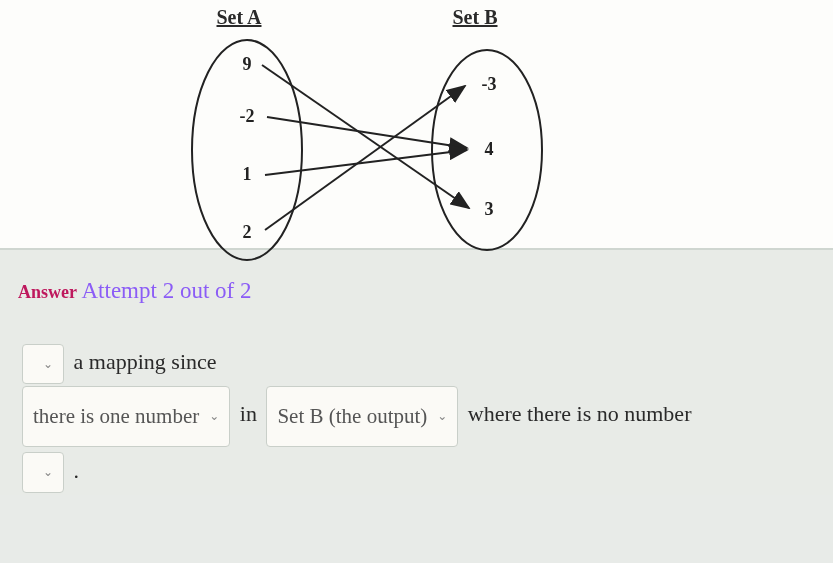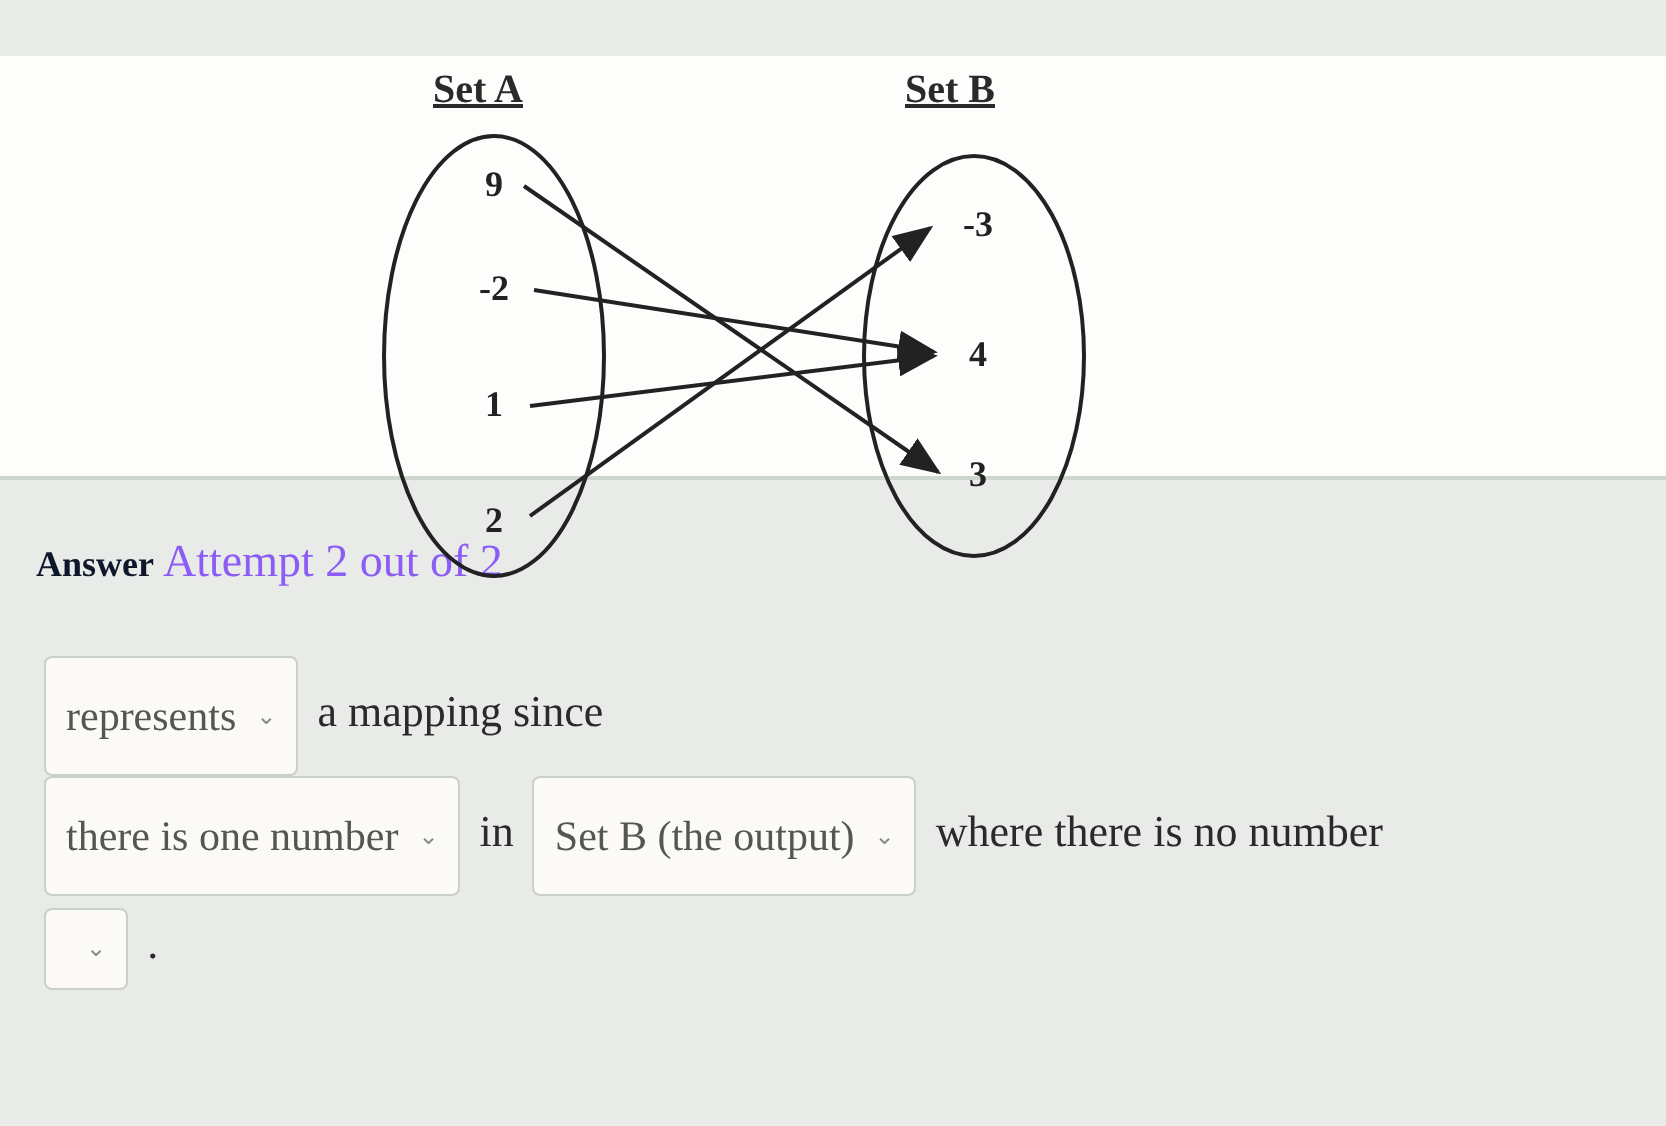--- a/index.html
+++ b/index.html
@@ -6,26 +6,25 @@
   body {
     font-family: Georgia, 'Times New Roman', serif;
     background: #e8ebe8;
     width: 833px;
     height: 563px;
     color: #2a2a2a;
     overflow: hidden;
   }
   .diagram-area {
     width: 100%;
-    height: 210px;
+    height: 248px;
     background: #fdfdfb;
     position: relative;
     display: flex;
     justify-content: center;
-    margin-top: 28px;
   }
   .diagram {
     position: relative;
     width: 460px;
     height: 290px;
   }
   .set-label {
     position: absolute;
     font-weight: bold;
     text-decoration: underline;
@@ -51,21 +50,21 @@
     padding: 28px 18px 0 18px;
     background: #e8ebe7;
     border-top: 2px solid #cfd6d0;
   }
   .answer-header {
     font-family: Georgia, serif;
     font-size: 18px;
     color: #333;
     margin-bottom: 34px;
   }
-  .answer-header .bold { font-weight: bold; color:#0f172a; }
+  .answer-header .bold { font-weight: bold; color:#be185d; }
   .answer-header .attempt { color: #8b5cf6; font-size: 23px; margin-left: 0;}
   .sentence {
     font-size: 22px;
     line-height: 2.2;
     color: #2a2a2a;
   }
   .dropdown {
     display: inline-flex;
     align-items: center;
     background: #fbfaf6;
@@ -122,21 +121,20 @@
 </div>
 
 <div class="answer-area">
   <div class="answer-header">
     <span class="bold">Answer</span>
     <span class="attempt">Attempt 2 out of 2</span>
   </div>
 
   <div class="sentence">
     <span class="dropdown">
-      <span>represents</span>
       <span class="chev">⌄</span>
     </span>
     <span class="plain">a mapping since</span>
     <br>
     <span class="dropdown">
       <span>there is one number</span>
       <span class="chev">⌄</span>
     </span>
     <span class="plain">in</span>
     <span class="dropdown">

